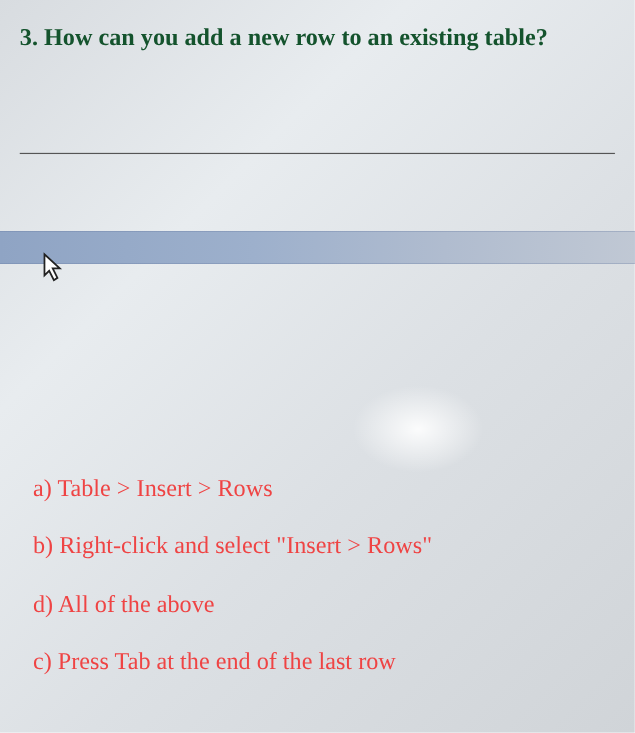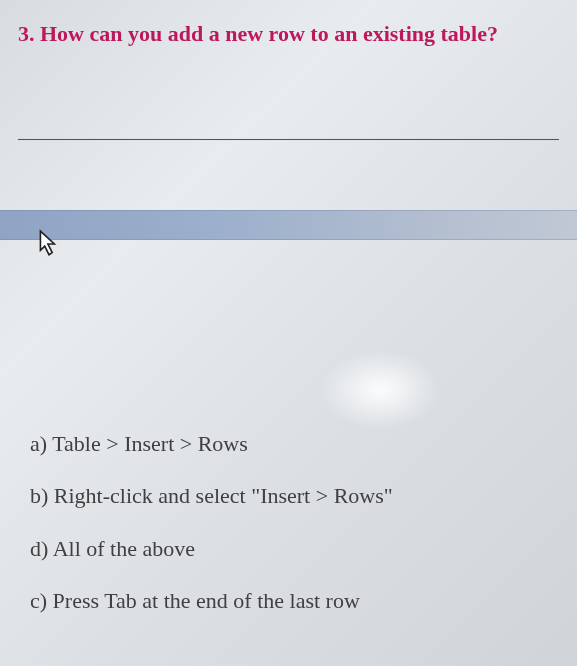--- a/index.html
+++ b/index.html
@@ -18,21 +18,21 @@
     }
     .page {
       padding: 20px 18px;
       height: 100%;
       position: relative;
     }
     .question {
       font-size: 22px;
       font-weight: bold;
       line-height: 1.3;
-      color: #be185d;
+      color: #14532d;
       margin-bottom: 90px;
     }
     .thin-line {
       height: 1px;
       background: #555;
       margin-bottom: 70px;
       box-shadow: 0 0 1px rgba(0,0,0,0.2);
     }
     .blue-bar {
       height: 30px;
@@ -57,21 +57,21 @@
       height: 80px;
       background: radial-gradient(ellipse, rgba(255,255,255,0.9) 0%, rgba(255,255,255,0) 70%);
       pointer-events: none;
     }
     .options {
       margin-top: 190px;
       padding-left: 12px;
     }
     .option {
       font-size: 22px;
-      color: #404040;
+      color: #ef4444;
       margin-bottom: 24px;
       line-height: 1.3;
     }
   </style>
 </head>
 <body>
 
 <div class="page">
   <div class="question">
     <span>3.</span>

